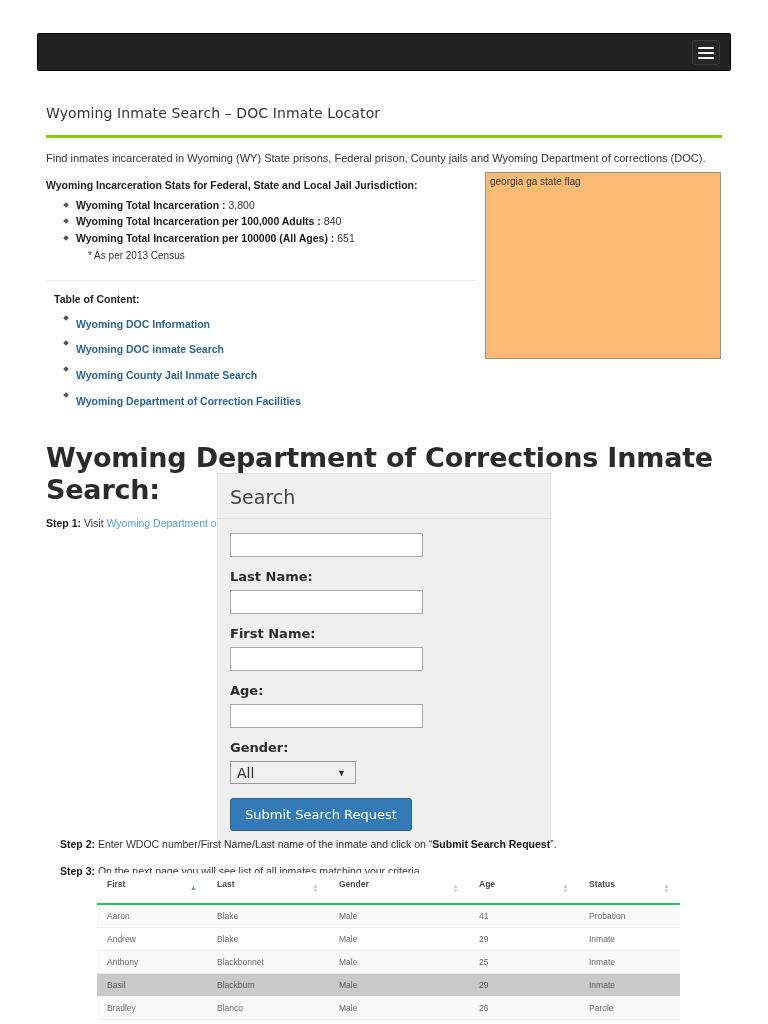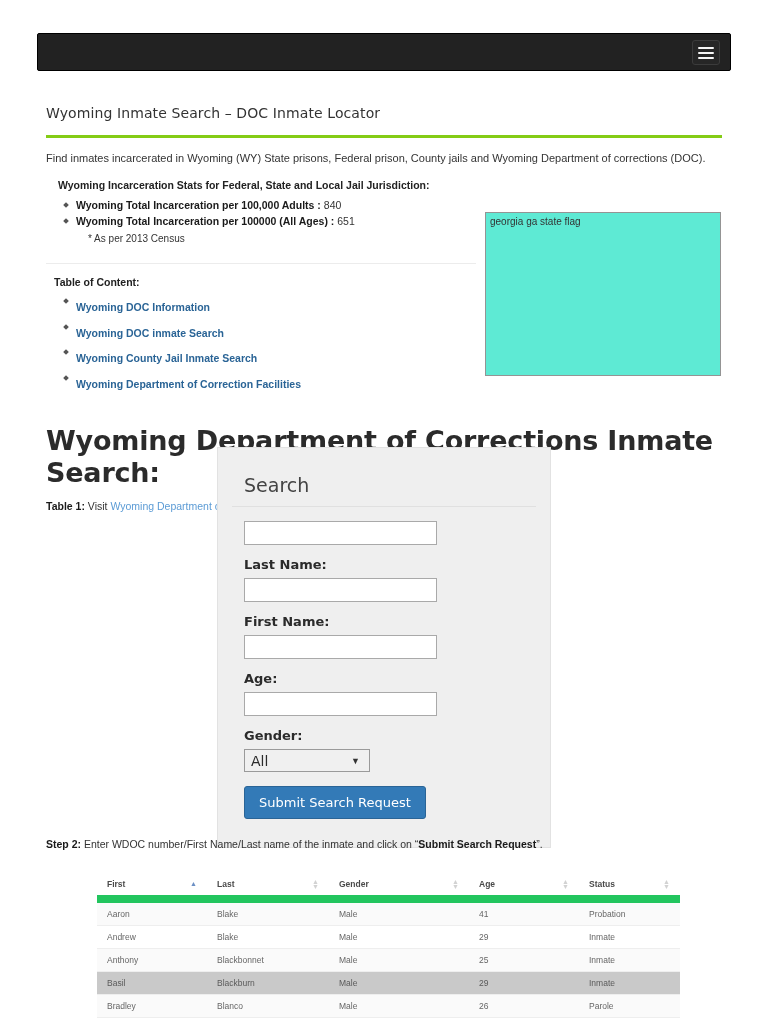--- a/index.html
+++ b/index.html
@@ -74,21 +74,21 @@
   p.intro {
     font-size: 11px;
     line-height: 1.5;
     margin: 0 0 12px 0;
     color: #333;
   }
 
   .stats-head {
     font-size: 10.5px;
     font-weight: bold;
-    margin: 0 0 6px 12px;
+    margin: 0 0 6px 0;
     color: #222;
   }
 
   ul.stats {
     margin: 0;
     padding-left: 30px;
     list-style: none;
   }
   ul.stats li {
     font-size: 10.5px;
@@ -151,29 +151,28 @@
     color: #2a6496;
     text-decoration: none;
   }
 
   
   .broken-img {
     position: absolute;
     left: 485px;
     top: 172px;
     width: 236px;
-    height: 164px;
+    height: 187px;
     border: 1px solid #949494;
-    background: #5eead4;
+    background: #fdba74;
     font-size: 10px;
     color: #333;
     padding: 3px 4px;
     overflow: hidden;
     line-height: 1.2;
-    margin-top: 40px;
   }
 
   
   h2.section-title {
     font-family: "DejaVu Sans", sans-serif;
     font-size: 27px;
     font-weight: bold;
     line-height: 1.16;
     color: #2b2b2b;
     margin: 30px 0 10px 0;
@@ -186,25 +185,25 @@
     margin: 0 0 4px 0;
     color: #333;
   }
   p.step b { font-weight: bold; color: #1a1a1a; }
   p.step a { color: #5b9bd5; text-decoration: none; }
 
   
   .search-card {
     position: absolute;
     left: 217px;
-    top: 447px;
+    top: 473px;
     width: 334px;
     background: #efefef;
     border: 1px solid #e2e2e2;
-    padding: 14px;
+    padding: 0;
   }
   .search-card-head {
     font-family: "DejaVu Sans", sans-serif;
     font-size: 19px;
     font-weight: 400;
     color: #444;
     padding: 12px 0 10px 12px;
     border-bottom: 1px solid #e0e0e0;
   }
   .search-card-body {
@@ -263,43 +262,43 @@
     font-family: "DejaVu Sans", sans-serif;
     font-size: 13px;
     font-weight: normal;
     padding: 8px 14px;
     cursor: pointer;
   }
 
   
   .steps-below {
     position: absolute;
-    left: 46px;
+    left: 60px;
     top: 836px;
     width: 660px;
   }
 
   
   .results-table {
     position: absolute;
     left: 97px;
     top: 873px;
     width: 583px;
     border-collapse: collapse;
     font-size: 8.5px;
     color: #555;
     background: #ffffff;
   }
   .results-table th {
     text-align: left;
     font-size: 8.5px;
     font-weight: bold;
     color: #4a4a4a;
-    padding: 6px 0 6px 10px;
-    border-bottom: 8px solid #22c55e;
+    padding: 6px 0 14px 10px;
+    border-bottom: 2px solid #22c55e;
     position: relative;
     background: #ffffff;
     cursor: pointer;
   }
   .results-table td {
     padding: 6px 0 6px 10px;
     border-bottom: 1px solid #eeeeee;
     color: #666;
     font-size: 8.5px;
   }
@@ -341,20 +340,24 @@
 
 <div class="content">
 
   <h1 class="page-title">Wyoming Inmate Search – DOC Inmate Locator</h1>
 
   <p class="intro">Find inmates incarcerated in Wyoming (WY) State prisons, Federal prison, County jails and Wyoming Department of corrections (DOC).</p>
 
   <p class="stats-head">Wyoming Incarceration Stats for Federal, State and Local Jail Jurisdiction:</p>
 
   <ul class="stats">
+    <li>
+      <b>Wyoming Total Incarceration  :</b>
+      <span>3,800</span>
+    </li>
     <li>
       <b>Wyoming Total Incarceration per 100,000 Adults :</b>
       <span>840</span>
     </li>
     <li>
       <b>Wyoming Total Incarceration per 100000 (All Ages) :</b>
       <span>651</span>
       <div class="census-note">* As per 2013 Census</div>
     </li>
   </ul>
@@ -365,21 +368,21 @@
   <ul class="toc">
     <li><a href="#">Wyoming DOC Information</a></li>
     <li><a href="#">Wyoming DOC inmate Search</a></li>
     <li><a href="#">Wyoming County Jail Inmate Search</a></li>
     <li><a href="#">Wyoming Department of Correction Facilities</a></li>
   </ul>
 
   <h2 class="section-title">Wyoming Department of Corrections Inmate Search:</h2>
 
   <p class="step">
-    <b>Table 1:</b><span> Visit </span><a href="#">Wyoming Department of Correction's offender locator</a><span> page.</span>
+    <b>Step 1:</b><span> Visit </span><a href="#">Wyoming Department of Correction's offender locator</a><span> page.</span>
   </p>
 
 </div>
 
 <div class="broken-img">
   <span>georgia ga state flag</span>
 </div>
 
 <div class="search-card">
   <div class="search-card-head">Search</div>
@@ -402,20 +405,23 @@
       <span class="select-caret">▼</span>
     </div>
 
     <div class="submit-btn">Submit Search Request</div>
   </div>
 </div>
 
 <div class="steps-below">
   <p class="step">
     <b>Step 2:</b><span> Enter WDOC number/First Name/Last name of the inmate and click on “</span><b>Submit Search Request</b><span>”.</span>
+  </p>
+  <p class="step" style="margin-top:10px;">
+    <b>Step 3:</b><span> On the next page you will see list of all inmates matching your criteria.</span>
   </p>
 </div>
 
 <table class="results-table">
   <thead>
     <tr>
       <th class="col-first">
         <span>First</span>
         <span class="sort-asc">▲</span>
       </th>

